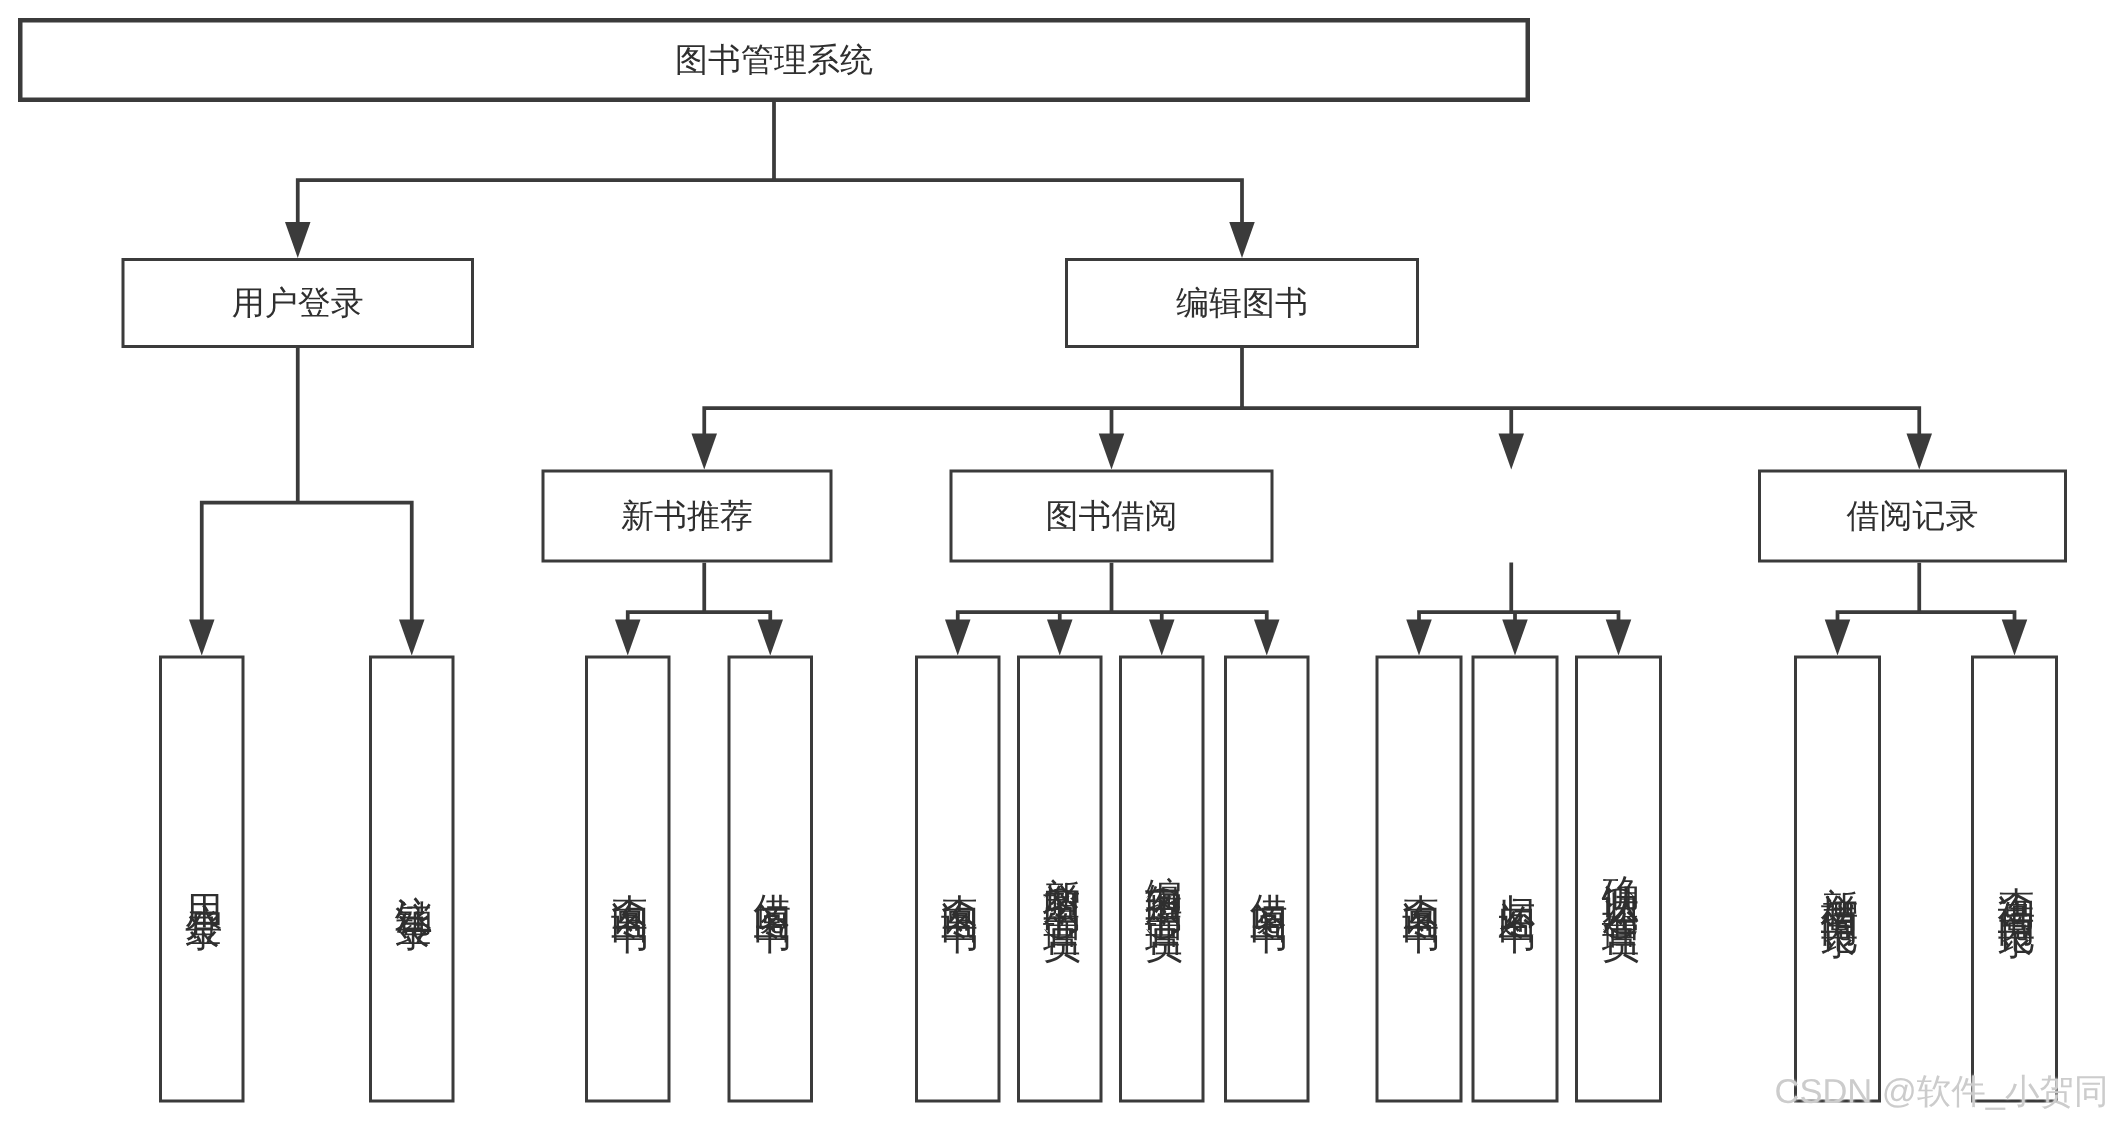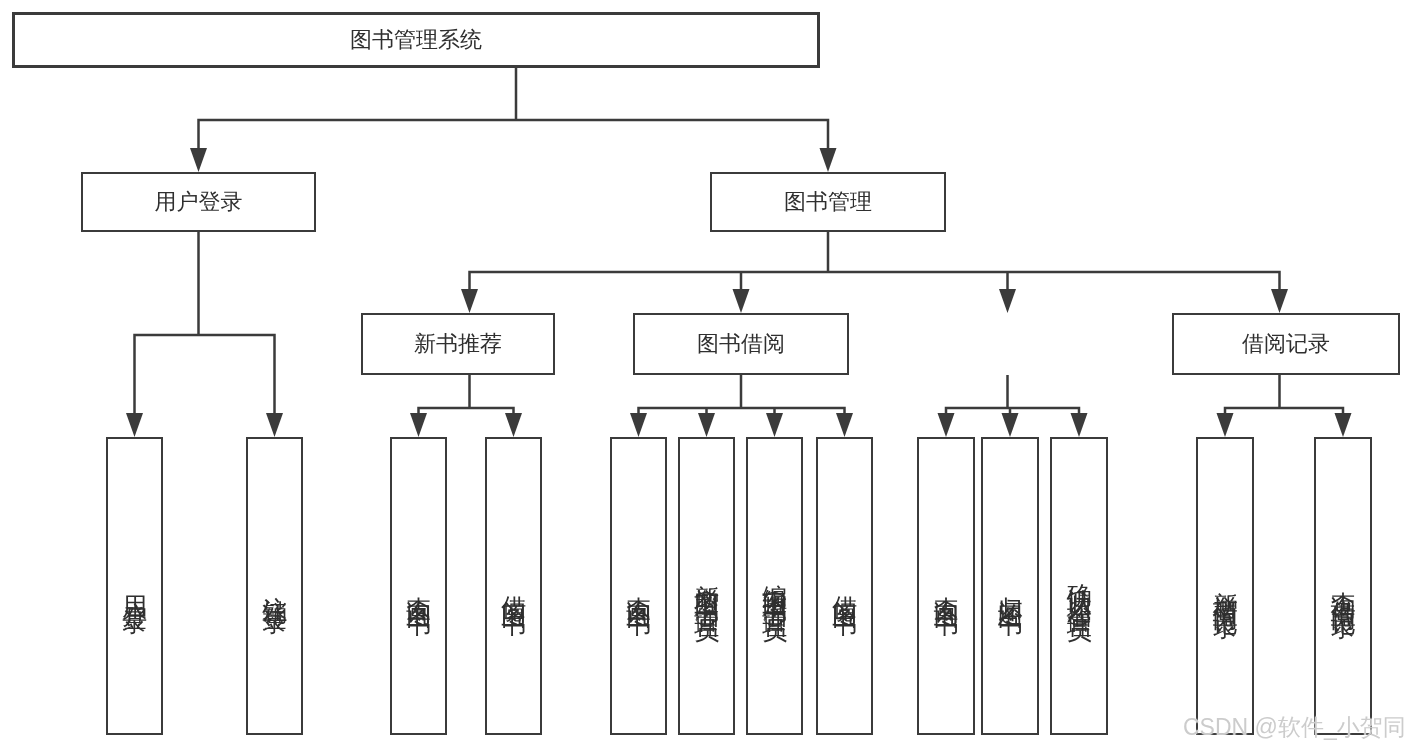--- a/index.html
+++ b/index.html
@@ -22,21 +22,21 @@
     box-sizing: border-box;
     background: #ffffff;
     border: 2.5px solid #3b3b3b;
     display: flex;
     align-items: center;
     justify-content: center;
     color: #2f2f2f;
   }
   .node-root {
     left: 12px; top: 12px;
-    width: 808px; height: 56px;
+    width: 1008px; height: 56px;
     border-width: 3px;
     font-size: 22px;
   }
   .node-mid { font-size: 22px; height: 60px; }
   .node-l2 { top: 172px; }
   .node-l3 { top: 313px; height: 62px; }
   .leaf {
     top: 437px;
     width: 57px; height: 298px;
     border-width: 2.4px;
@@ -100,25 +100,25 @@
       <polygon points="1001.5,413 1018.5,413 1010,437"></polygon>
       <polygon points="1070.5,413 1087.5,413 1079,437"></polygon>
       <polygon points="1216.5,413 1233.5,413 1225,437"></polygon>
       <polygon points="1334.5,413 1351.5,413 1343,437"></polygon>
     </g>
   </svg>
 
   <div class="node node-root">图书管理系统</div>
 
   <div class="node node-mid node-l2" style="left:81px; width:235px;">用户登录</div>
-  <div class="node node-mid node-l2" style="left:710px; width:236px;">图书管理</div>
+  <div class="node node-mid node-l2" style="left:710px; width:236px;">编辑图书</div>
 
   <div class="node node-mid node-l3" style="left:361px; width:194px;">新书推荐</div>
   <div class="node node-mid node-l3" style="left:633px; width:216px;">图书借阅</div>
-  <div class="node node-mid node-l3" style="left:1172px; width:228px;">借阅记录</div>
+  <div class="node node-mid node-l3" style="left:1172px; width:206px;">借阅记录</div>
 
   <div class="node leaf" style="left:106px;">
     <span class="vtext">用户登录</span>
   </div>
   <div class="node leaf" style="left:246px;">
     <span class="vtext">注销登录</span>
   </div>
 
   <div class="node leaf" style="left:390px;">
     <span class="vtext">查询图书</span>

